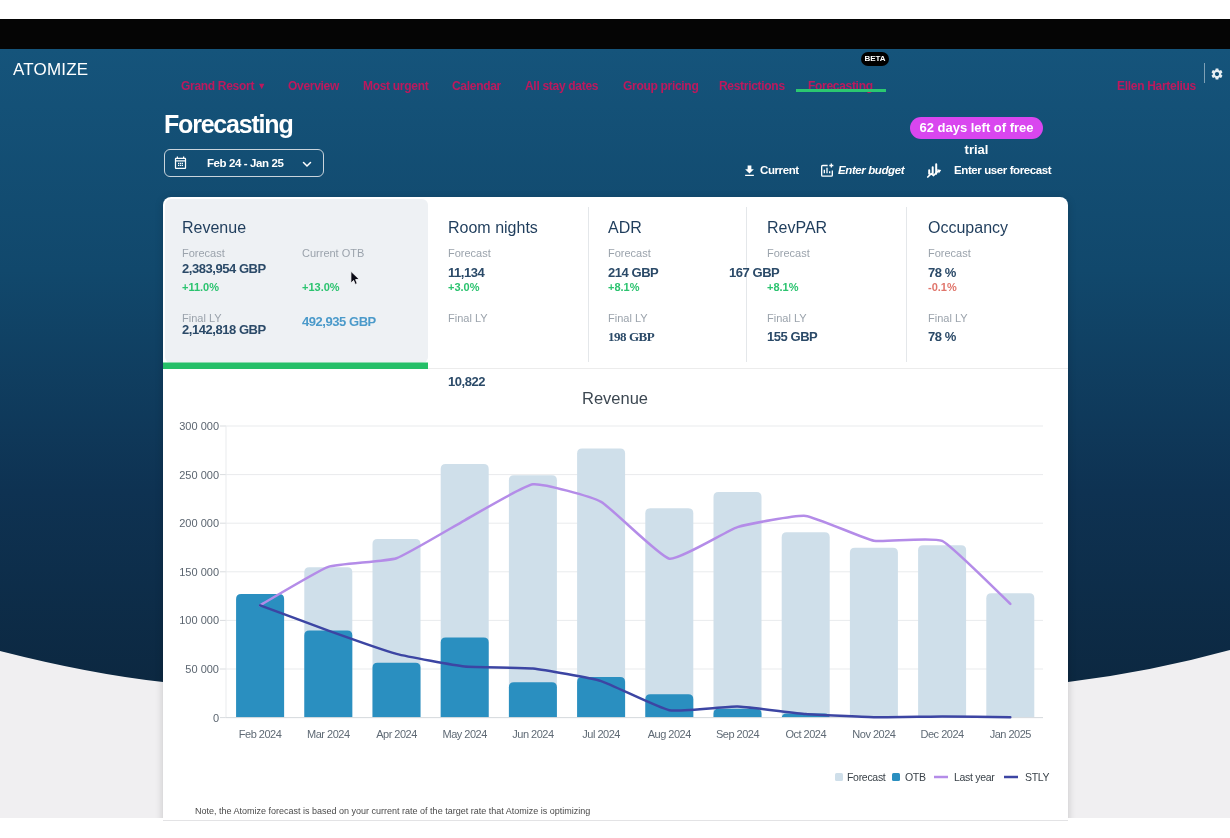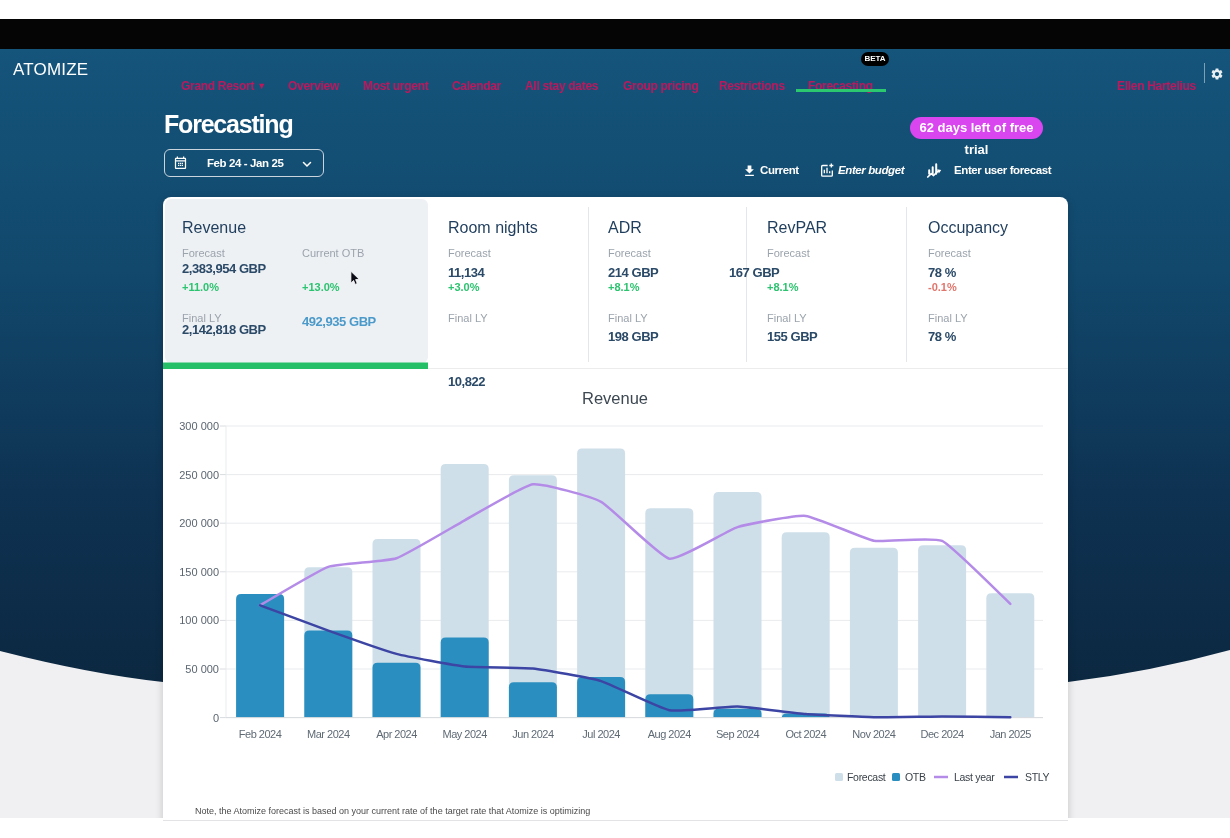--- a/index.html
+++ b/index.html
@@ -172,21 +172,21 @@
 <div class="val" style="left:448px;top:265.5px;">11,134</div>
 <div class="delta" style="left:448px;top:282px;">+3.0%</div>
 <div class="lbl" style="left:448px;top:313px;">Final LY</div>
 <div class="val" style="left:448px;top:329.5px;margin-top:45px;">10,822</div>
 
 <div class="col-title" style="left:608px;top:218px;">ADR</div>
 <div class="lbl" style="left:608px;top:248px;">Forecast</div>
 <div class="val" style="left:608px;top:265.5px;">214 GBP</div>
 <div class="delta" style="left:608px;top:282px;">+8.1%</div>
 <div class="lbl" style="left:608px;top:313px;">Final LY</div>
-<div class="val" style="left:608px;top:329.5px;">198 GBP</div>
+<div class="val" style="left:608px;top:329.5px;font-family:Liberation Serif, serif;">198 GBP</div>
 
 <div class="col-title" style="left:767px;top:218px;">RevPAR</div>
 <div class="lbl" style="left:767px;top:248px;">Forecast</div>
 <div class="val" style="left:729px;top:265.5px;">167 GBP</div>
 <div class="delta" style="left:767px;top:282px;">+8.1%</div>
 <div class="lbl" style="left:767px;top:313px;">Final LY</div>
 <div class="val" style="left:767px;top:329.5px;">155 GBP</div>
 
 <div class="col-title" style="left:928px;top:218px;">Occupancy</div>
 <div class="lbl" style="left:928px;top:248px;">Forecast</div>

